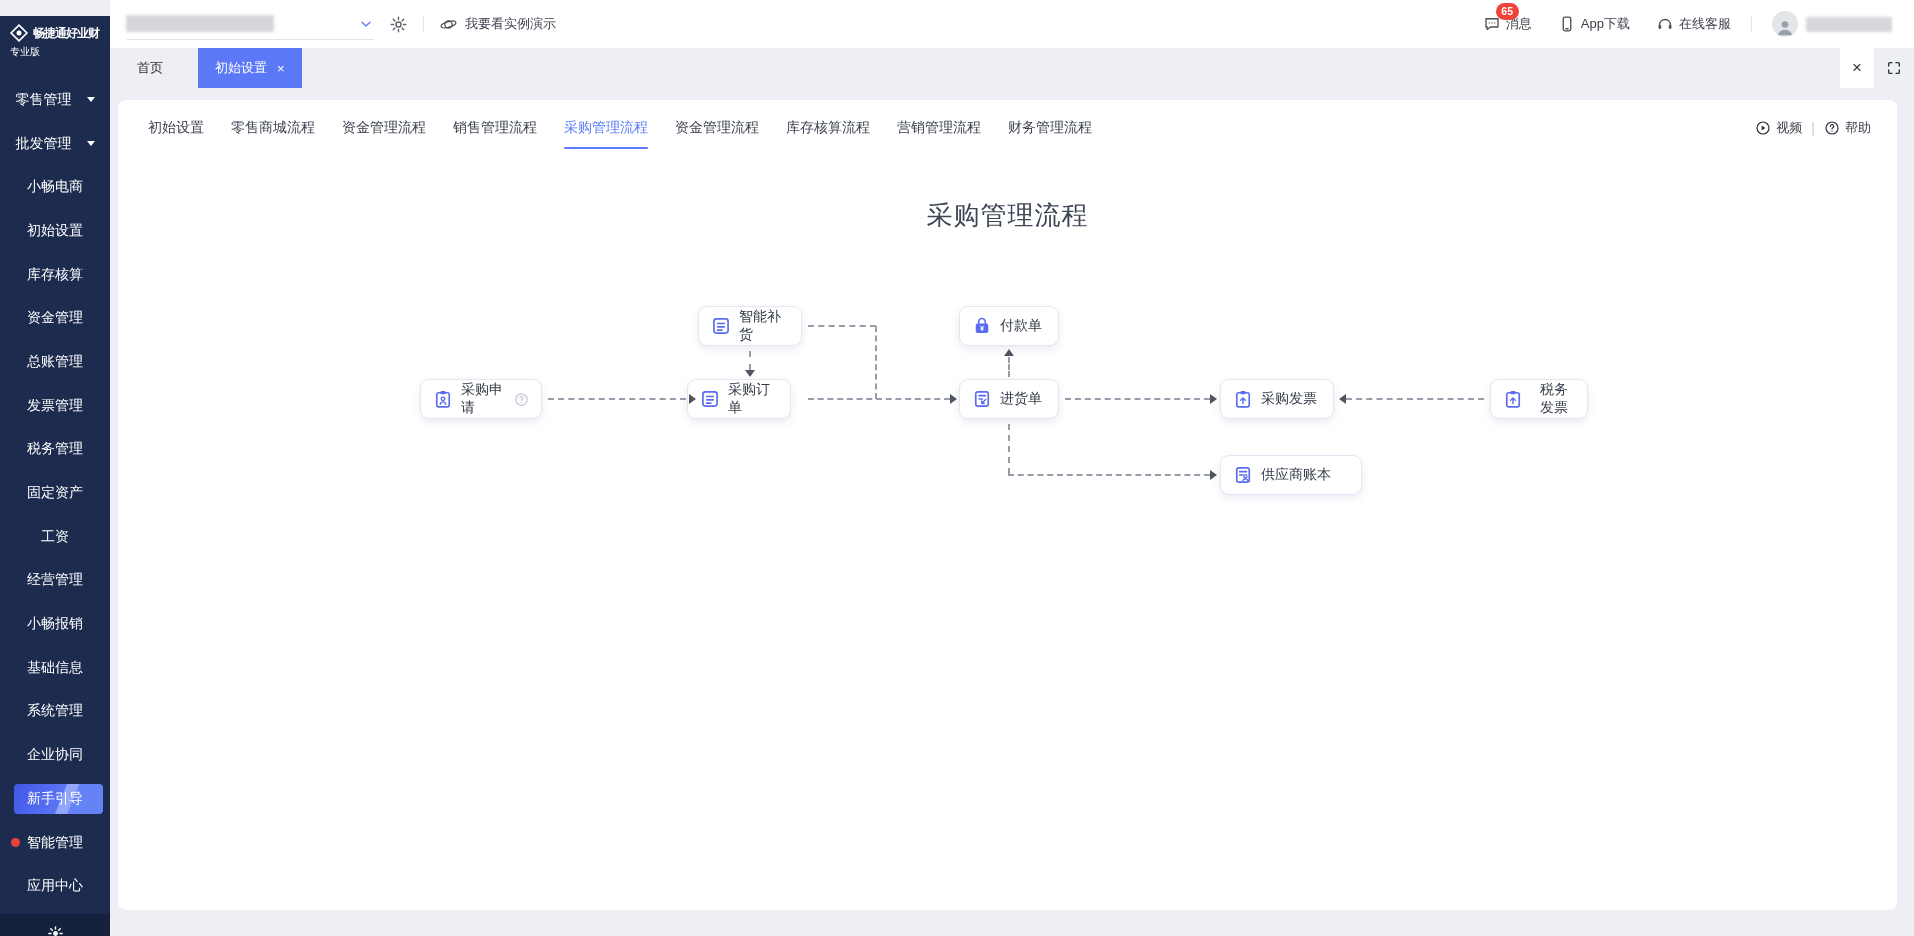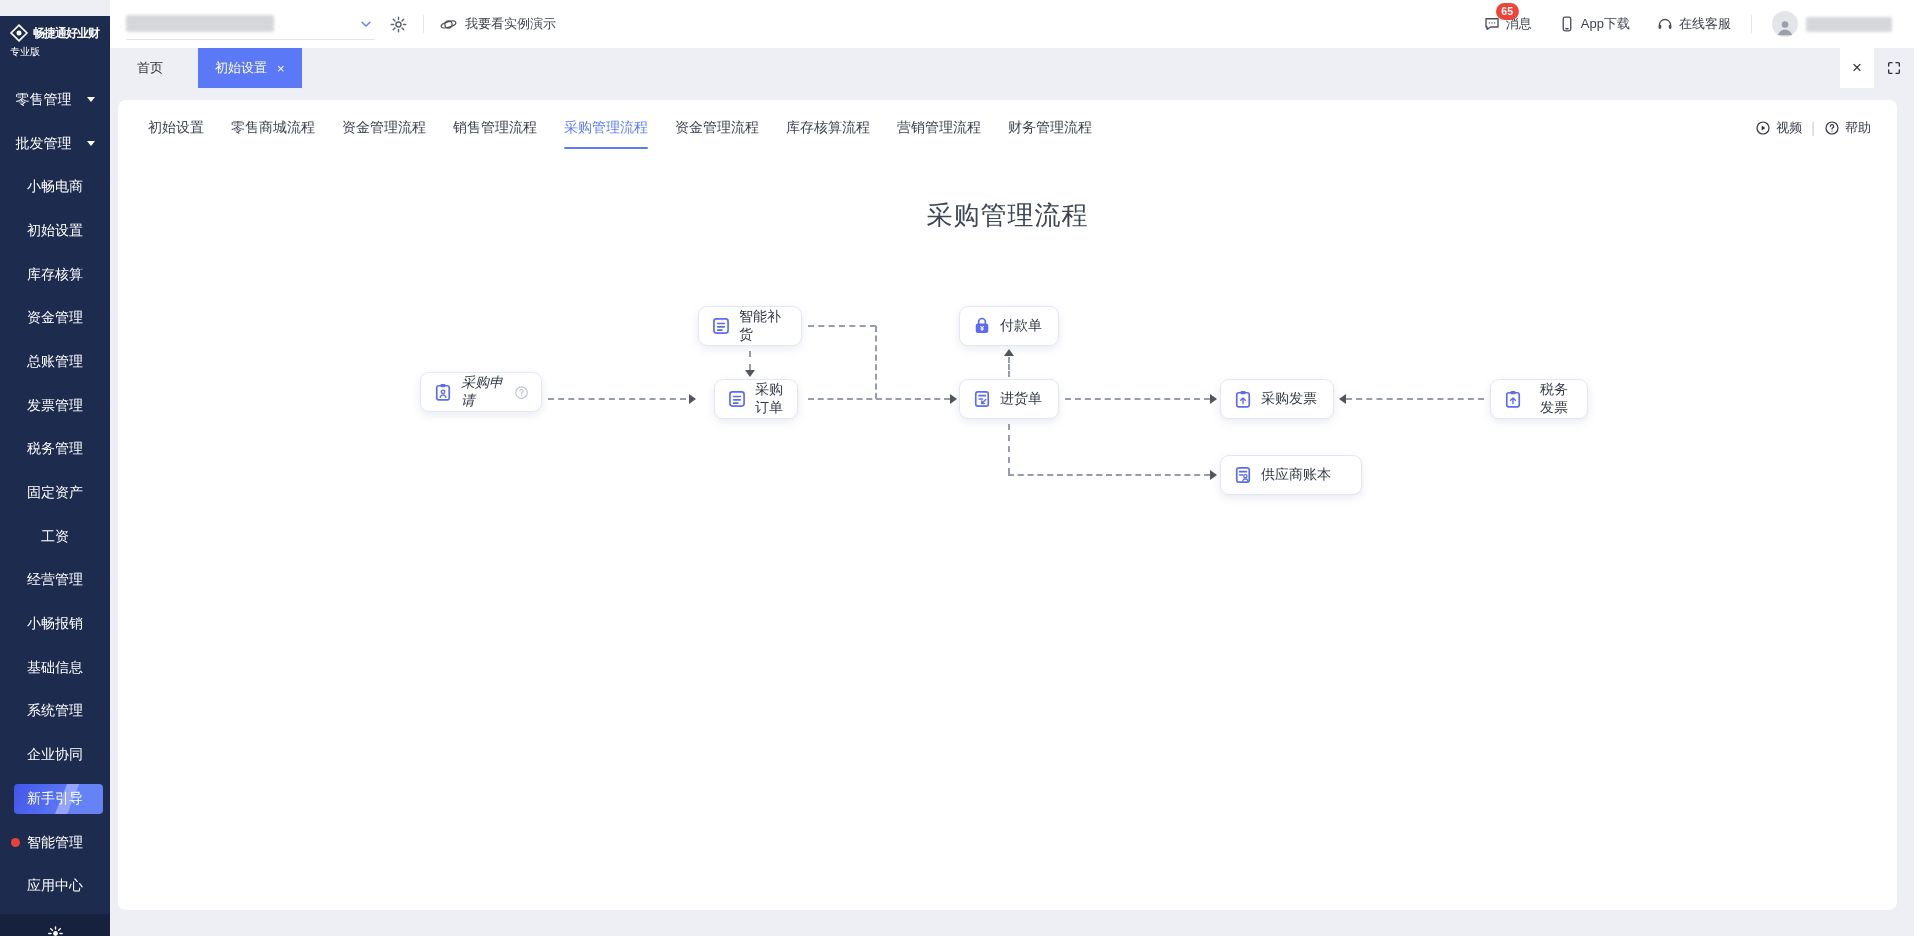--- a/index.html
+++ b/index.html
@@ -334,40 +334,40 @@
             <span class="node-icon">
               <svg viewBox="0 0 24 24">
                   <path d="M8 9.5V7a4 4 0 0 1 8 0v2.5" fill="none" stroke="currentColor" stroke-width="2"></path>
                   <rect x="4.5" y="9" width="15" height="11.5" rx="2.5" fill="currentColor"></rect>
                   <text x="12" y="17.8" font-size="9" fill="#fff" text-anchor="middle" font-weight="bold">¥</text>
                 </svg>
             </span>
             <span>付款单</span>
           </div>
 
-          <div class="node" style="left:302px; top:272px; width:122px;font-style:italic;">
+          <div class="node" style="left:302px; top:279px; width:122px;">
             <span class="node-icon">
               <svg viewBox="0 0 24 24">
                   <rect x="4.5" y="4.5" width="15" height="17" rx="2.5" fill="none" stroke="currentColor" stroke-width="2"></rect>
                   <rect x="9" y="2.4" width="6" height="4" rx="1.2" fill="currentColor"></rect>
                   <circle cx="12" cy="11.8" r="2.1" fill="none" stroke="currentColor" stroke-width="1.7"></circle>
                   <path d="M8.6 18.4c.6-2.1 1.8-3 3.4-3s2.8.9 3.4 3" fill="none" stroke="currentColor" stroke-width="1.7" stroke-linecap="round"></path>
                 </svg>
             </span>
             <span>采购申请</span>
             <span class="help-icon">
               <svg viewBox="0 0 24 24">
                   <circle cx="12" cy="12" r="9.2" fill="none" stroke="#c3c8d4" stroke-width="2"></circle>
                   <path d="M9.6 9.4a2.5 2.5 0 1 1 3.4 2.3c-.8.3-1 .9-1 1.8" fill="none" stroke="#c3c8d4" stroke-width="2" stroke-linecap="round"></path>
                   <circle cx="12" cy="16.8" r="1.1" fill="#c3c8d4"></circle>
                 </svg>
             </span>
           </div>
 
-          <div class="node" style="left:596px; top:279px; width:84px;">
+          <div class="node" style="left:569px; top:279px; width:104px;">
             <span class="node-icon">
               <svg viewBox="0 0 24 24" fill="none" stroke="currentColor" stroke-width="2" stroke-linecap="round">
                   <rect x="3.5" y="3.5" width="17" height="17" rx="3"></rect>
                   <path d="M8 9h8M8 13h8M8 17h5"></path>
                 </svg>
             </span>
             <span>采购订单</span>
           </div>
 
           <div class="node" style="left:841px; top:279px; width:100px;">

